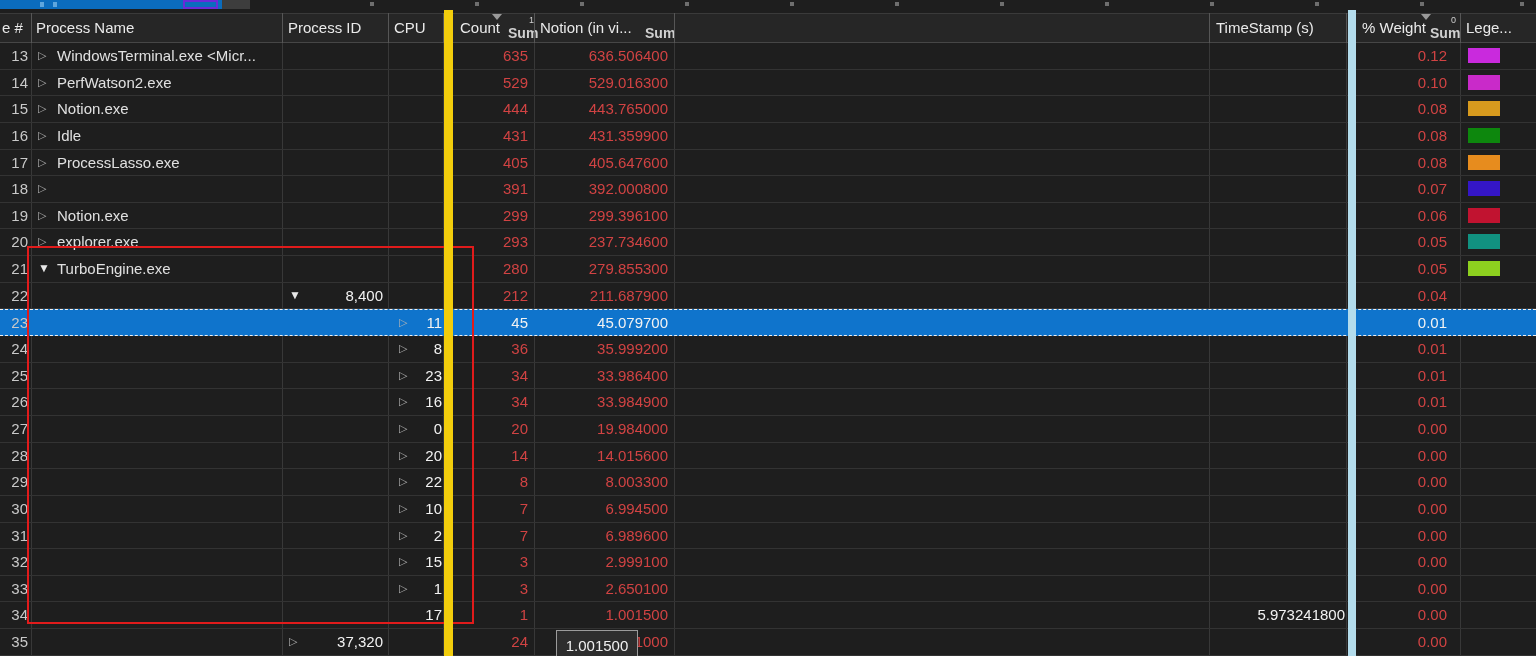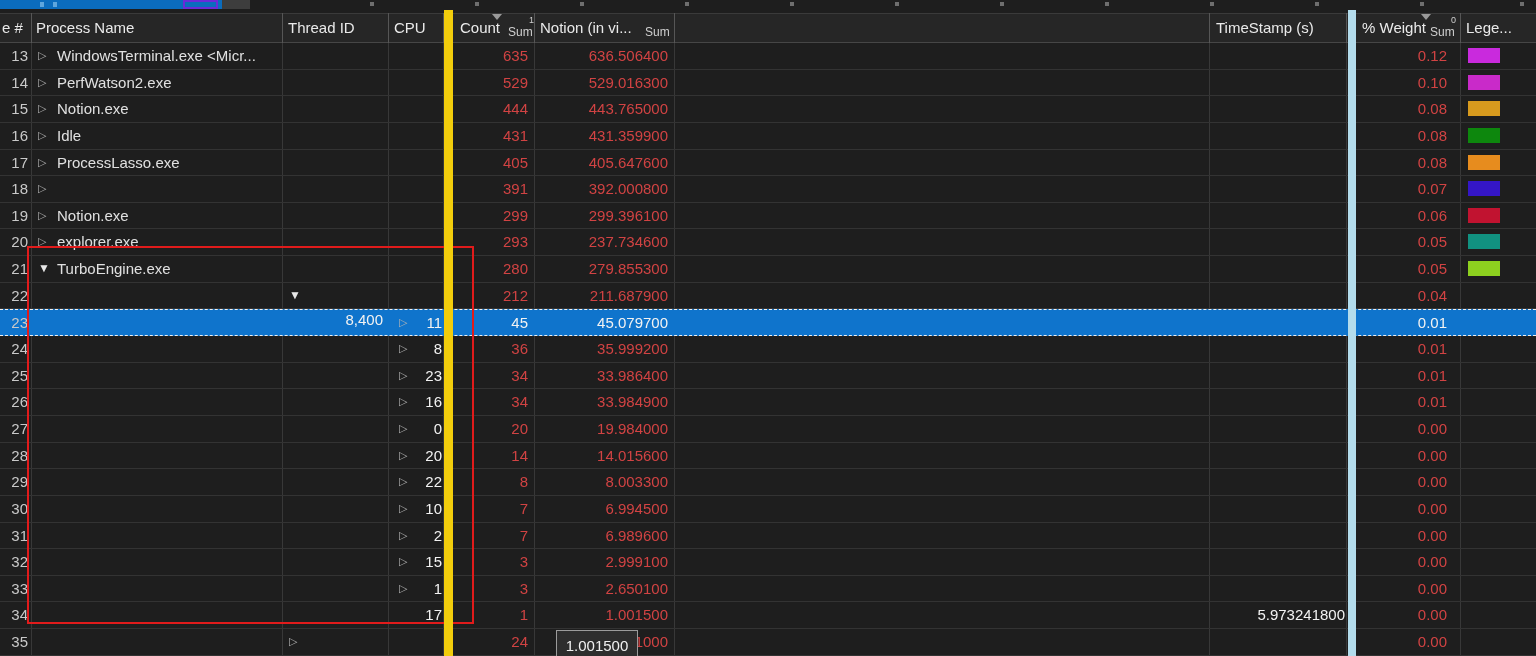--- a/index.html
+++ b/index.html
@@ -11,37 +11,37 @@
   .tab-blue{position:absolute;left:0;top:0;width:222px;height:9px;}
   .tab-mark{position:absolute;top:2px;width:4px;height:5px;background:#5ea6dd;}
   .tab-btn{position:absolute;left:183px;top:0;width:35px;height:9px;border:2px solid #6a2ad8;box-sizing:border-box;}
   .tab-gray{position:absolute;left:222px;top:0;width:28px;height:9px;background:#3d3d3d;}
   .tick{position:absolute;top:2px;width:4px;height:4px;background:#6e6e6e;}
 
   
   .header{position:absolute;left:0;top:13px;width:1536px;height:30px;background:#262626;
           border-top:1px solid #3a3a3a;border-bottom:1px solid #464646;box-sizing:border-box;}
   .hcell{position:absolute;top:0;height:28px;line-height:28px;color:#eaeaea;white-space:nowrap;}
-  .agg{position:absolute;font-size:12px;color:#d0d0d0;top:11px;}
+  .agg{position:absolute;font-size:14px;color:#d0d0d0;top:11px;font-weight:bold;}
   .aggsup{position:absolute;font-size:9px;color:#d0d0d0;top:1px;}
   .sortind{position:absolute;top:0px;width:0;height:0;border-left:5px solid transparent;
            border-right:5px solid transparent;border-top:6px solid #9a9a9a;}
 
   
   .vsep{position:absolute;width:1px;background:#383838;z-index:1;}
   .vsep.hd{background:#565656;}
 
   
   .rows{position:absolute;left:0;top:43px;width:1536px;z-index:2;}
   .row{position:relative;width:1536px;height:26.65px;border-bottom:1px solid #333333;box-sizing:border-box;}
   .row.hl{background:#0f74cc;border-top:1px dashed #f0f0f0;border-bottom:1px dashed #f0f0f0;}
   .cell{position:absolute;top:0;height:100%;line-height:25px;white-space:nowrap;z-index:2;}
   .c-num{left:0;width:28px;text-align:right;color:#c9c9c9;}
   .c-proc{left:57px;}
-  .c-thread{left:283px;width:100px;text-align:right;margin-top:24px;}
+  .c-thread{left:283px;width:100px;text-align:right;}
   .c-cpu{left:389px;width:55px;padding-right:2px;text-align:right;box-sizing:border-box;}
   .c-count{left:455px;width:73px;text-align:right;}
   .c-weight{left:536px;width:132px;text-align:right;}
   .c-ts{left:1211px;width:134px;text-align:right;}
   .c-pct{left:1358px;width:89px;text-align:right;}
   .exp{position:absolute;top:0;height:100%;line-height:25px;font-size:11px;color:#b4b4b4;z-index:2;}
   .exp.filled{font-size:12px;color:#e8e8e8;}
   .sw{position:absolute;left:1468px;top:5px;width:32px;height:15px;box-sizing:border-box;z-index:2;}
   .red{color:#d14343;}
   .wht{color:#f2f2f2;}
@@ -78,21 +78,21 @@
         <div class="tick" style="left: 1210px;"></div>
         <div class="tick" style="left: 1315px;"></div>
         <div class="tick" style="left: 1420px;"></div>
         <div class="tick" style="left: 1520px;"></div>
       </div>
   </div>
 
   <div class="header">
     <div class="hcell" style="left:2px">e #</div>
     <div class="hcell" style="left:36px">Process Name</div>
-    <div class="hcell" style="left:288px">Thread ID</div>
+    <div class="hcell" style="left:288px">Process ID</div>
     <div class="hcell" style="left:394px">CPU</div>
     <div class="sortind" style="left:492px"></div>
     <div class="hcell" style="left:460px">Count</div>
     <div class="agg" style="left:508px">Sum</div>
     <div class="aggsup" style="left:529px">1</div>
     <div class="hcell" style="left:540px">Notion (in vi...</div>
     <div class="agg" style="left:645px">Sum</div>
     <div class="hcell" style="left:1216px">TimeStamp (s)</div>
     <div class="sortind" style="left:1421px"></div>
     <div class="hcell" style="left:1362px">% Weight</div>

